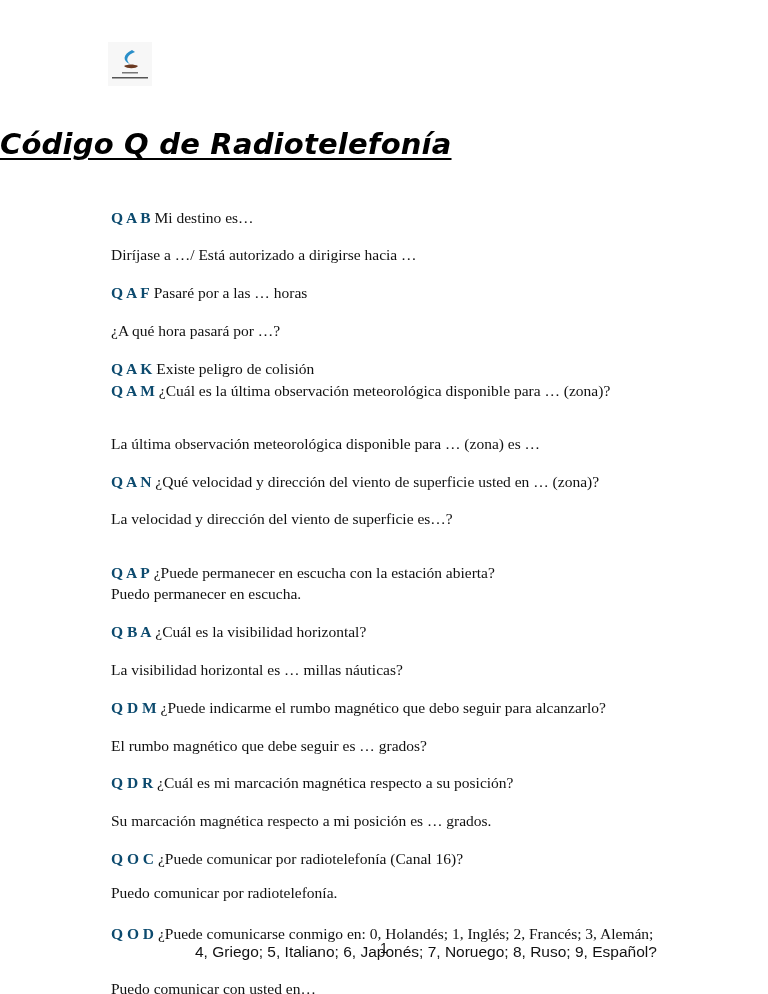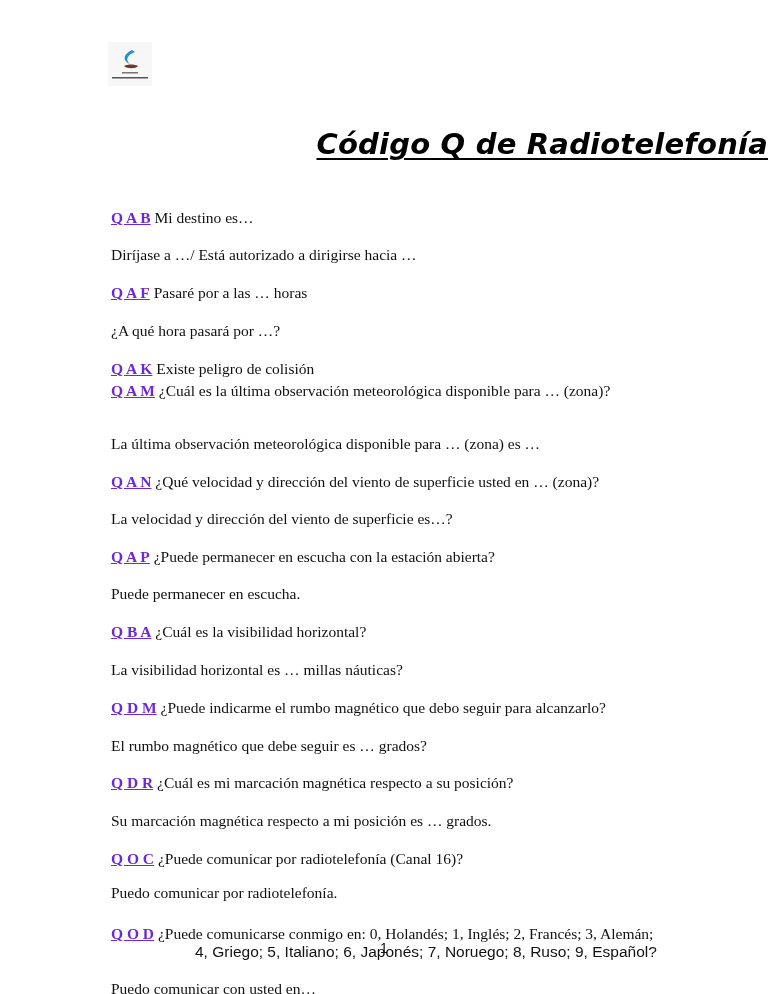--- a/index.html
+++ b/index.html
@@ -36,21 +36,21 @@
       font-size: 10.5px;
       color: #111;
       line-height: 12px;
       padding-bottom: 0px;
     }
     .title {
       position: absolute;
       left: 0;
       width: 768px;
       top: 127px;
-      text-align: right;
+      text-align: left;
       font-family: "DejaVu Sans", sans-serif;
       font-weight: bold;
       font-style: italic;
       font-size: 29px;
       text-decoration: underline;
       text-decoration-thickness: 2px;
       text-underline-offset: 4px;
       letter-spacing: 0.2px;
       color: #000;
     }
@@ -58,22 +58,21 @@
       position: absolute;
       left: 111px;
       font-family: "Liberation Serif", serif;
       font-size: 15.5px;
       line-height: 18px;
       white-space: nowrap;
       color: #111;
     }
     .code {
       font-weight: bold;
-      color: #6d28d9;
-      text-decoration: underline;
+      color: #0c4a6e;
     }
     .cont {
       position: absolute;
       left: 195px;
       font-family: Liberation Sans, sans-serif;
       font-size: 15.5px;
       line-height: 18px;
       white-space: nowrap;
       color: #111;
     }
@@ -126,25 +125,25 @@
   <span>¿Cuál es la última observación meteorológica disponible para … (zona)?</span>
 </div>
 <div class="line" style="top:435px">La última observación meteorológica disponible para … (zona) es …</div>
 
 <div class="line" style="top:473px">
   <span class="code">Q A N</span>
   <span>¿Qué velocidad y dirección del viento de superficie usted en … (zona)?</span>
 </div>
 <div class="line" style="top:510px">La velocidad y dirección del viento de superficie es…?</div>
 
-<div class="line" style="top:548px">
+<div class="line" style="top:564px">
   <span class="code">Q A P</span>
   <span>¿Puede permanecer en escucha con la estación abierta?</span>
 </div>
-<div class="line" style="top:585px">Puede permanecer en escucha.</div>
+<div class="line" style="top:585px">Puedo permanecer en escucha.</div>
 
 <div class="line" style="top:623px">
   <span class="code">Q B A</span>
   <span>¿Cuál es la visibilidad horizontal?</span>
 </div>
 <div class="line" style="top:661px">La visibilidad horizontal es … millas náuticas?</div>
 
 <div class="line" style="top:699px">
   <span class="code">Q D M</span>
   <span>¿Puede indicarme el rumbo magnético que debo seguir para alcanzarlo?</span>

